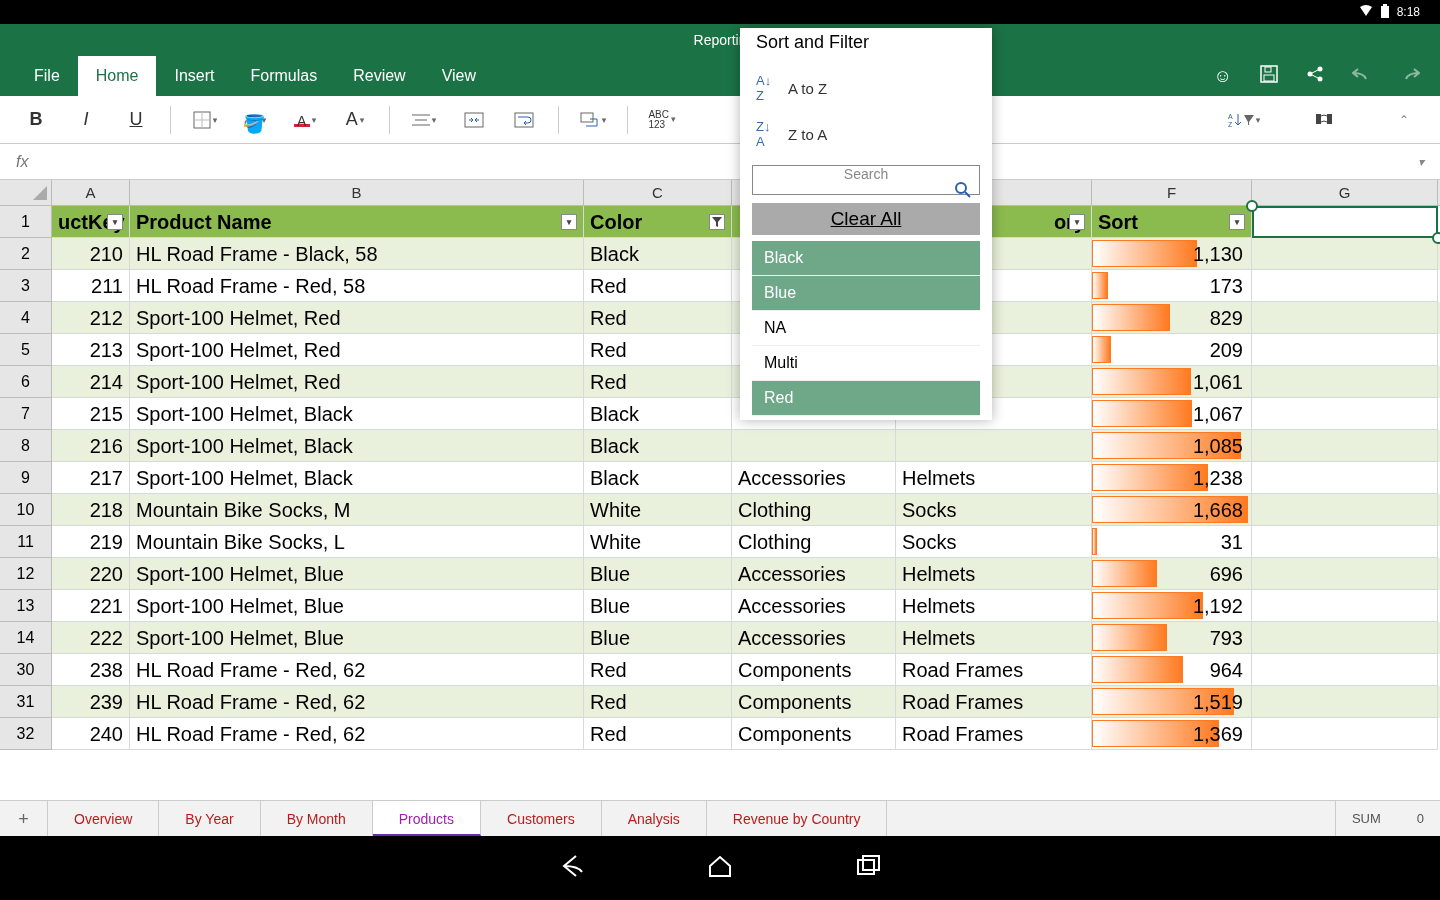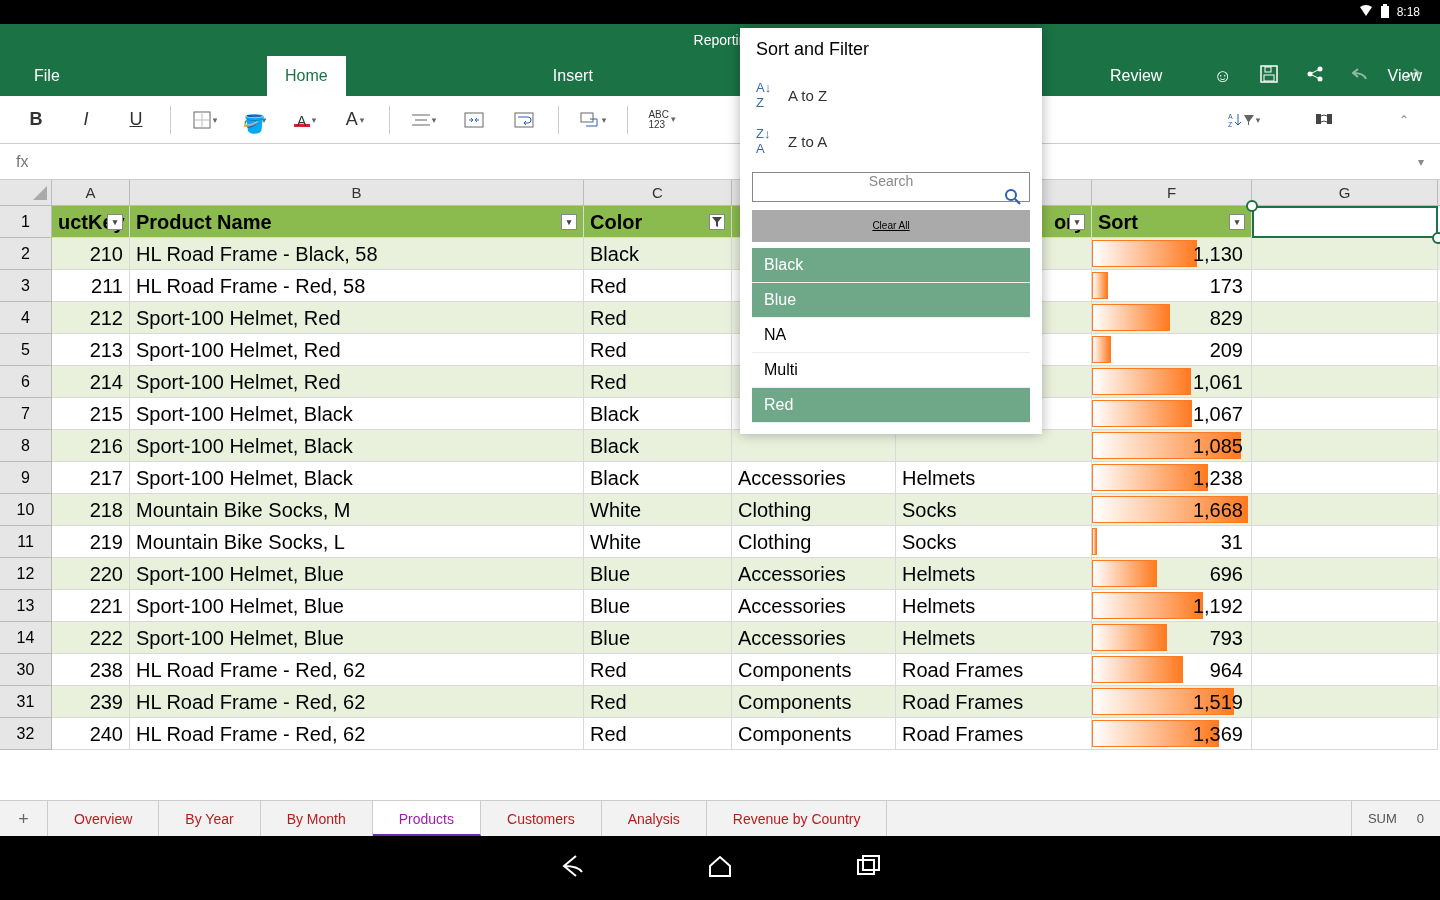--- a/index.html
+++ b/index.html
@@ -1,65 +1,65 @@
 <!DOCTYPE html>
 <html><head>
 <meta charset="utf-8">
 <style>
 * { box-sizing: border-box; margin: 0; padding: 0; font-family: "Segoe UI", Arial, sans-serif; }
 html, body { width: 1440px; height: 900px; overflow: hidden; background: #000; }
 .screen { width: 1440px; height: 900px; position: relative; background: #fff; }
 .topbar { height: 24px; background: #000; color: #fff; display: flex; justify-content: flex-end; align-items: center; padding: 0 20px; font-size: 12px; gap: 8px; }
 .titlebar { height: 32px; background: #1b7245; color: #fff; font-size: 14px; text-align: center; line-height: 32px; }
-.tabs { height: 40px; background: #1b7245; display: flex; align-items: center; padding-left: 16px; position: relative; justify-content: space-between; }
+.tabs { height: 40px; background: #1b7245; display: flex; align-items: center; padding-left: 16px; position: relative; }
 .tab { color: #fff; padding: 0 18px; height: 40px; line-height: 40px; font-size: 16px; cursor: pointer; }
 .tab.active { background: #fff; color: #1b7245; }
 .tab-icons { position: absolute; right: 20px; display: flex; gap: 28px; align-items: center; color: #fff; font-size: 18px; }
 .ribbon { height: 48px; background: #fff; border-bottom: 1px solid #ccc; display: flex; align-items: center; padding: 0 16px; gap: 10px; }
 .ribbon-btn { width: 40px; height: 36px; display: flex; align-items: center; justify-content: center; font-size: 18px; color: #333; cursor: pointer; position: relative; }
 .ribbon-sep { width: 1px; height: 28px; background: #ccc; margin: 0 4px; }
 .ribbon .dd { font-size: 9px; color: #666; margin-left: 2px; }
 .underline-yellow { border-bottom: 3px solid #ffc400; display: inline-block; width: 16px; height: 14px; position: relative; }
 .underline-red { border-bottom: 3px solid #d7232d; display: inline-block; width: 16px; height: 14px; }
-.fx-bar { height: 36px; border-bottom: 1px solid #ccc; display: flex; align-items: center; padding: 0 16px; color: #777; font-size: 16px; }
+.fx-bar { height: 36px; border-bottom: 1px solid #ccc; display: flex; align-items: center; padding: 0 16px; font-style: italic; color: #777; font-size: 16px; }
 .fx-bar .expand { margin-left: auto; font-size: 12px; color: #888; }
 .col-headers { height: 26px; background: #e6e6e6; display: flex; border-bottom: 1px solid #bbb; }
 .corner { width: 52px; background: #e6e6e6; border-right: 1px solid #bbb; display:flex; align-items:center; justify-content:flex-end; padding-right:4px; }
 .corner svg { width:14px; height:14px; }
 .col { border-right: 1px solid #bbb; text-align: center; font-size: 15px; color: #333; line-height: 26px; }
 .cA{width:78px}.cB{width:454px}.cC{width:148px}.cD{width:164px}.cE{width:196px}.cF{width:160px}.cG{width:186px}
 .grid { position: relative; }
 .row { display: flex; height: 32px; }
 .row.even { background: #e9f1dc; }
 .rh { width: 52px; background: #e6e6e6; border-right: 1px solid #bbb; border-bottom: 1px solid #bbb; text-align: center; font-size: 16px; line-height: 32px; }
 .cell { border-right: 1px solid #d9d9d9; border-bottom: 1px solid #d9d9d9; padding: 0 6px; font-size: 20px; line-height: 32px; white-space: nowrap; overflow: hidden; }
 .header-row .cell { background: #8bbb4f; font-weight: bold; font-size: 20px; position: relative; }
 .header-row .rh { line-height: 32px; }
 .cell.key { text-align: right; }
 .filter-tri { position: absolute; right: 6px; top: 50%; transform: translateY(-50%); width: 16px; height: 16px; background:#fff; border:1px solid #888; display:flex; align-items:center; justify-content:center; font-size:9px; color:#444;}
 .sales-bar { position: relative; text-align: right; padding-right: 8px; }
 .sales-bar .bar { position: absolute; left: 0; top: 2px; bottom: 2px; background: linear-gradient(90deg,#fff,#ff7a20); border:1px solid #ff7a20; z-index: 0; }
 .sales-bar span { position: relative; z-index: 1; }
 .sel-outline { position: absolute; border: 2px solid #1b7245; pointer-events: none; }
 .sel-handle { position: absolute; width: 12px; height: 12px; border: 2px solid #1b7245; background: #fff; border-radius: 50%; pointer-events: none; }
-.sortfilter { position: absolute; left: 740px; top: 28px; width: 302px; background: #fff; box-shadow: 0 0 12px rgba(0,0,0,.3); z-index: 50; padding: 7px 0; }
+.sortfilter { position: absolute; left: 740px; top: 28px; width: 252px; background: #fff; box-shadow: 0 0 12px rgba(0,0,0,.3); z-index: 50; padding: 0 0; }
 .sortfilter h3 { font-weight: normal; font-size: 18px; padding: 4px 16px 12px; }
 .sf-row { display: flex; align-items: center; gap: 12px; padding: 8px 16px; font-size: 15px; color: #333; cursor: pointer; }
 .sf-row .ico { width: 20px; color: #3a6ca8; font-size: 13px; }
 .sf-search { margin: 8px 12px; border: 1px solid #888; height: 30px; display: flex; align-items: center; padding: 0 8px; font-size: 14px; color: #888; flex-direction: column; }
 .sf-search .mag { margin-left: auto; color: #2a60b0; }
-.sf-clear { margin: 6px 12px; background: #aaa; color: #000; text-align: center; height: 32px; line-height: 32px; font-size: 10px; cursor: pointer; text-decoration: underline; }
+.sf-clear { margin: 6px 12px; background: #aaa; color: #000; text-align: center; height: 32px; line-height: 32px; font-size: 19px; cursor: pointer; text-decoration: underline; }
 .sf-list { margin: 4px 12px; }
 .sf-item { padding: 8px 12px; font-size: 16px; border-bottom: 1px solid #eee; cursor: pointer; }
 .sf-item.sel { background: #6fa889; color: #fff; }
 .sheets { position: absolute; bottom: 64px; left: 0; right: 0; height: 36px; background: #f2f2f2; border-top: 1px solid #ccc; display: flex; align-items: stretch; font-size: 14px; }
 .sheet-add { width: 48px; text-align: center; line-height: 36px; font-size: 18px; color: #666; border-right: 1px solid #ccc; cursor: pointer; }
 .sheet { padding: 0 26px; line-height: 36px; border-right: 1px solid #ccc; color: #b91c1c; cursor: pointer; }
 .sheet.active { background: #fff; color: #a21caf; border-bottom: 2px solid #6a2da8; }
-.sum-box { margin-left: auto; display: flex; align-items: center; padding: 0 16px; gap: 20px; font-size: 13px; color: #555; border-left:1px solid #ccc; }
+.sum-box { margin-left: auto; display: flex; align-items: center; padding: 0 16px; gap: 36px; font-size: 13px; color: #555; border-left:1px solid #ccc; }
 .navbar { position: absolute; bottom: 0; left: 0; right: 0; height: 64px; background: #000; display: flex; justify-content: center; align-items: center; gap: 120px; }
 .navbar svg { width: 28px; height: 28px; stroke: #fff; fill: none; stroke-width: 2; }
 </style>
 </head>
 <body>
 
 <div class="screen">
 
   <div class="topbar">
     <span>

